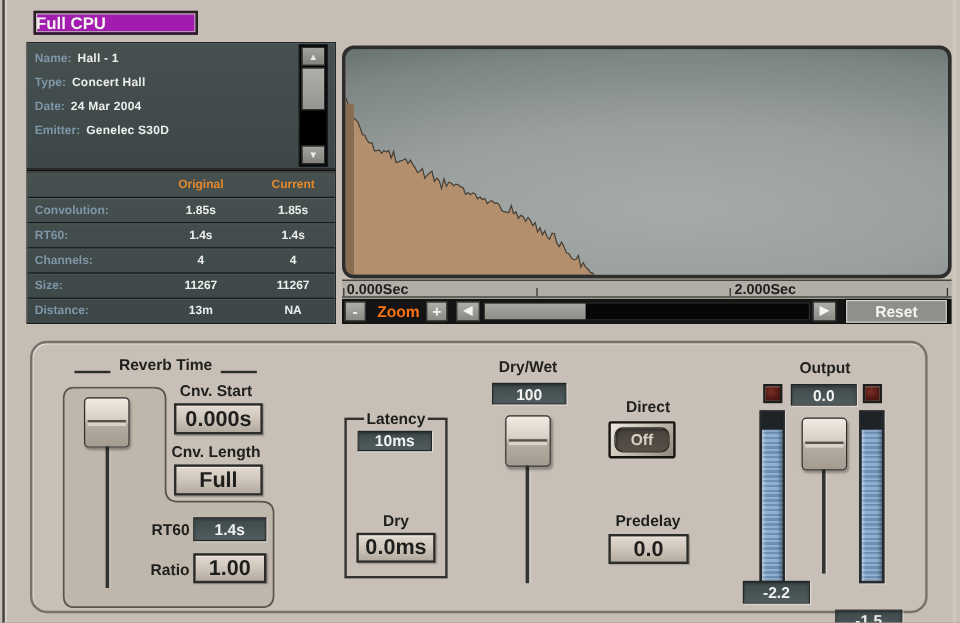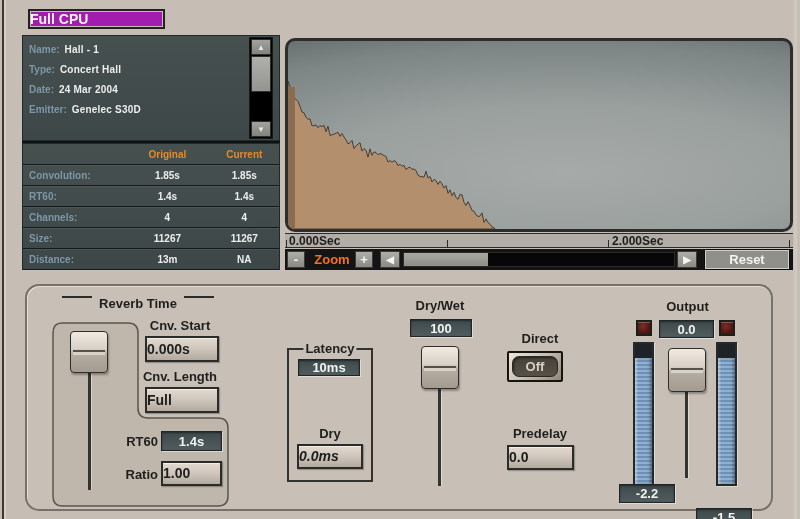--- a/index.html
+++ b/index.html
@@ -55,31 +55,31 @@
   .arr-r{left:392px;top:2px;width:20px;height:17px;font-size:10px;line-height:16px;}
   .wsb{left:118px;top:3px;width:272px;height:15px;background:#070707;border:1px solid #2a2a2a;}
   .wsb-thumb{left:0;top:0;width:84px;height:13px;background:linear-gradient(180deg,#a9a9a4,#8e8e89);}
   .reset-btn{left:420px;top:1px;width:84px;height:19px;background:#90908b;border:1px solid #cfcfca;
              box-shadow:0 0 0 1px #0c0c0c;color:#f3f3ef;font-size:13px;text-align:center;line-height:17px;}
 
   
   .ctrl-panel{left:25px;top:284px;width:748px;height:227px;background:#c8c0b7;border:2px solid #76716a;border-radius:14px;
               box-shadow:inset 1px 1px 0 #e4ddd4;}
   .lbl{color:#1f1f1d;font-size:13px;text-align:center;white-space:nowrap;}
-  .titleline{display:flex;align-items:flex-start;gap:7px;}
+  .titleline{display:flex;align-items:flex-end;gap:7px;}
   .titleline .ln{flex:1;height:2px;background:#2b2b28;}
 
   
   .vdisp{background:linear-gradient(180deg,#3e494b,#515c5e);border:1px solid #202526;
          box-shadow:1px 1px 0 rgba(255,255,255,.45), inset 0 1px 2px rgba(0,0,0,.45);
          color:#f2f3f1;font-size:13px;text-align:center;}
   
   .vbtn{background:linear-gradient(180deg,#e2dad0 0%,#cfc6bc 48%,#b2a99f 100%);border:2px solid #2b2b28;
         box-shadow:inset 0 1px 0 #f3eee6, 1px 1px 1px rgba(0,0,0,.25);
-        color:#1e1e1c;font-size:14px;text-align:left;}
+        color:#1e1e1c;font-size:18px;text-align:center;}
 
   
   .ftrack{width:3px;background:#33332f;box-shadow:1px 0 0 rgba(255,255,255,.4);}
   .fhandle{background:linear-gradient(180deg,#f0eae1 0%,#d9d1c7 42%,#b5aca2 55%,#a39a90 100%);
            border:1px solid #2d2d2a;border-radius:4px;box-shadow:1px 2px 2px rgba(0,0,0,.3);}
   .fgroove{position:absolute;left:2px;right:2px;top:46%;height:3px;background:#d9d2c8;border-top:2px solid #55514b;}
 
   
   .gbox{left:287px;top:348px;width:86px;height:134px;border:2px solid #34322e;}
   .legend{position:absolute;left:50%;transform:translateX(-50%);top:-9px;background:#c8c0b7;padding:0 2px;}
@@ -226,21 +226,21 @@
   <div class="abs vbtn" style="left:145px;top:387px;width:74px;height:26px;line-height:22px;">Full</div>
   <div class="abs lbl" style="left:112px;top:434px;width:46px;text-align:right;">RT60</div>
   <div class="abs vdisp" style="left:161px;top:431px;width:61px;height:20px;line-height:19px;">1.4s</div>
   <div class="abs lbl" style="left:112px;top:467px;width:46px;text-align:right;">Ratio</div>
   <div class="abs vbtn" style="left:161px;top:461px;width:61px;height:25px;line-height:21px;">1.00</div>
 
   <div class="abs gbox">
     <span class="legend lbl">Latency</span>
     <div class="abs vdisp" style="left:9px;top:9px;width:62px;height:17px;line-height:16px;">10ms</div>
     <div class="abs lbl" style="left:0;top:76px;width:82px;">Dry</div>
-    <div class="abs vbtn" style="left:8px;top:94px;width:66px;height:25px;line-height:21px;font-style:italic;">0.0ms</div>
+    <div class="abs vbtn" style="left:8px;top:94px;width:66px;height:25px;line-height:21px;">0.0ms</div>
   </div>
 
   <div class="abs lbl" style="left:405px;top:298px;width:70px;">Dry/Wet</div>
   <div class="abs vdisp" style="left:410px;top:319px;width:62px;height:18px;line-height:17px;">100</div>
   <div class="abs ftrack" style="left:438px;top:387px;height:99px;"></div>
   <div class="abs fhandle" style="left:421px;top:346px;width:38px;height:43px;">
     <div class="fgroove"></div>
   </div>
 
   <div class="abs lbl" style="left:505px;top:331px;width:70px;">Direct</div>

